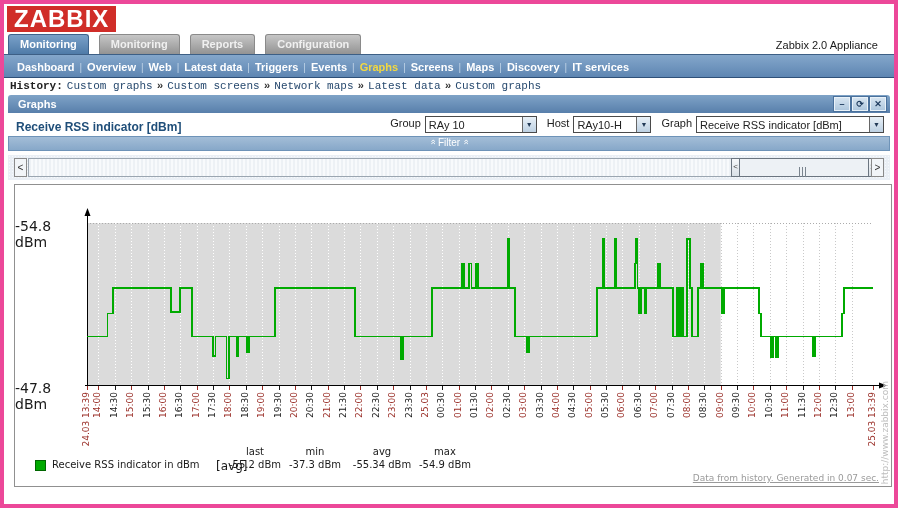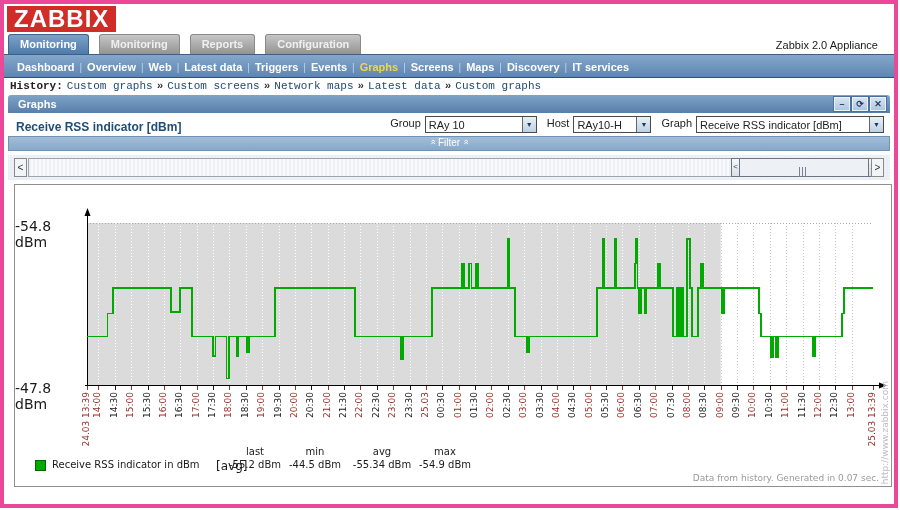--- a/index.html
+++ b/index.html
@@ -92,21 +92,21 @@
   
   .lhead span { position:absolute; top:261px; font-size:10px; color:#1A1A1A; }
   .lval span.stat { position:absolute; top:274px; font-size:10px; color:#1A1A1A; }
   .lg-c1 { left:207px; width:66px; text-align:center; }
   .lg-c2 { left:267px; width:66px; text-align:center; }
   .lg-c3 { left:334px; width:66px; text-align:center; }
   .lg-c4 { left:397px; width:66px; text-align:center; }
   .swatch { position:absolute; left:20px; top:275px; width:11px; height:11px; background:#00AA00; border:1px solid #006600; }
   .lname { position:absolute; left:37px; top:274px; font-size:10px; color:#1A1A1A; }
   .lagg { position:absolute; left:172px; top:274px; font-size:12px; color:#1A1A1A;padding-left:29px; }
-  .genfoot { position:absolute; right:12px; bottom:3px; font-size:9px; color:#9A9A9A; }
+  .genfoot { position:absolute; right:12px; bottom:3px; font-size:9px; color:#9A9A9A;text-decoration:underline; }
   .watermark { position:absolute; right:1px; bottom:2px; writing-mode:vertical-rl; transform:rotate(180deg); font-size:9px; color:#BDBDBD; }
 </style>
 </head>
 <body>
 
 <div class="page">
 
   <div class="topbar">
     <div class="logo">ZABBIX</div>
   </div>
@@ -315,21 +315,21 @@
         <span class="lg-c1">last</span>
         <span class="lg-c2">min</span>
         <span class="lg-c3">avg</span>
         <span class="lg-c4">max</span>
       </div>
       <div class="lval">
         <span class="swatch" id="swatch" style="background: rgb(0, 170, 0);"></span>
         <span class="lname">Receive RSS indicator in dBm</span>
         <span class="lagg">[avg]</span>
         <span class="stat lg-c1">-55.2 dBm</span>
-        <span class="stat lg-c2">-44.5 dBm</span>
+        <span class="stat lg-c2">-37.3 dBm</span>
         <span class="stat lg-c3">-55.34 dBm</span>
         <span class="stat lg-c4">-54.9 dBm</span>
       </div>
       <div class="genfoot">Data from history. Generated in 0.07 sec.</div>
       <div class="watermark">http://www.zabbix.com</div>
     </div>
   </div>
 
 </div>
 

